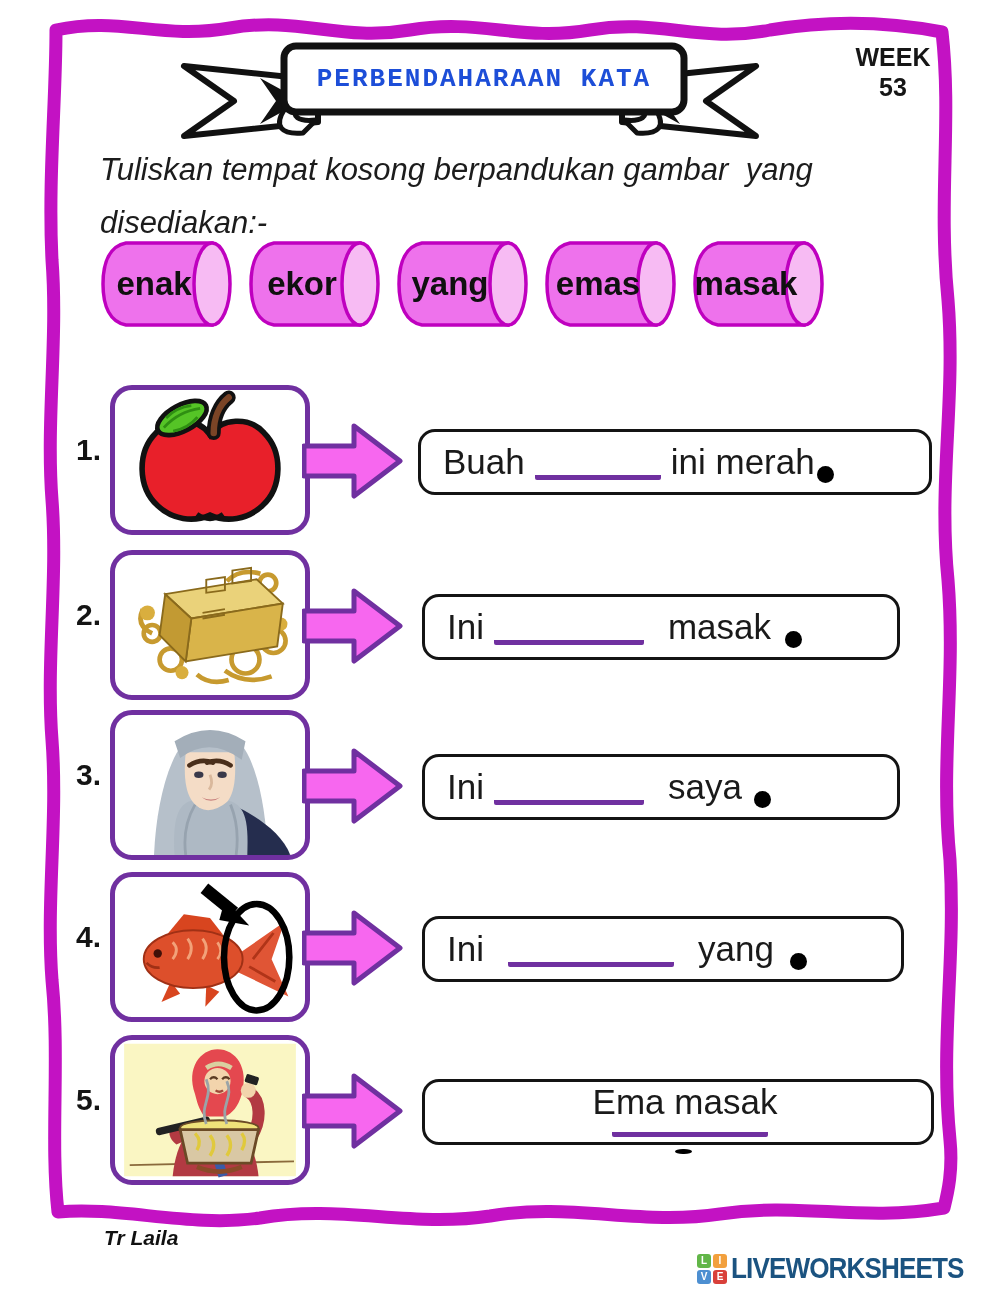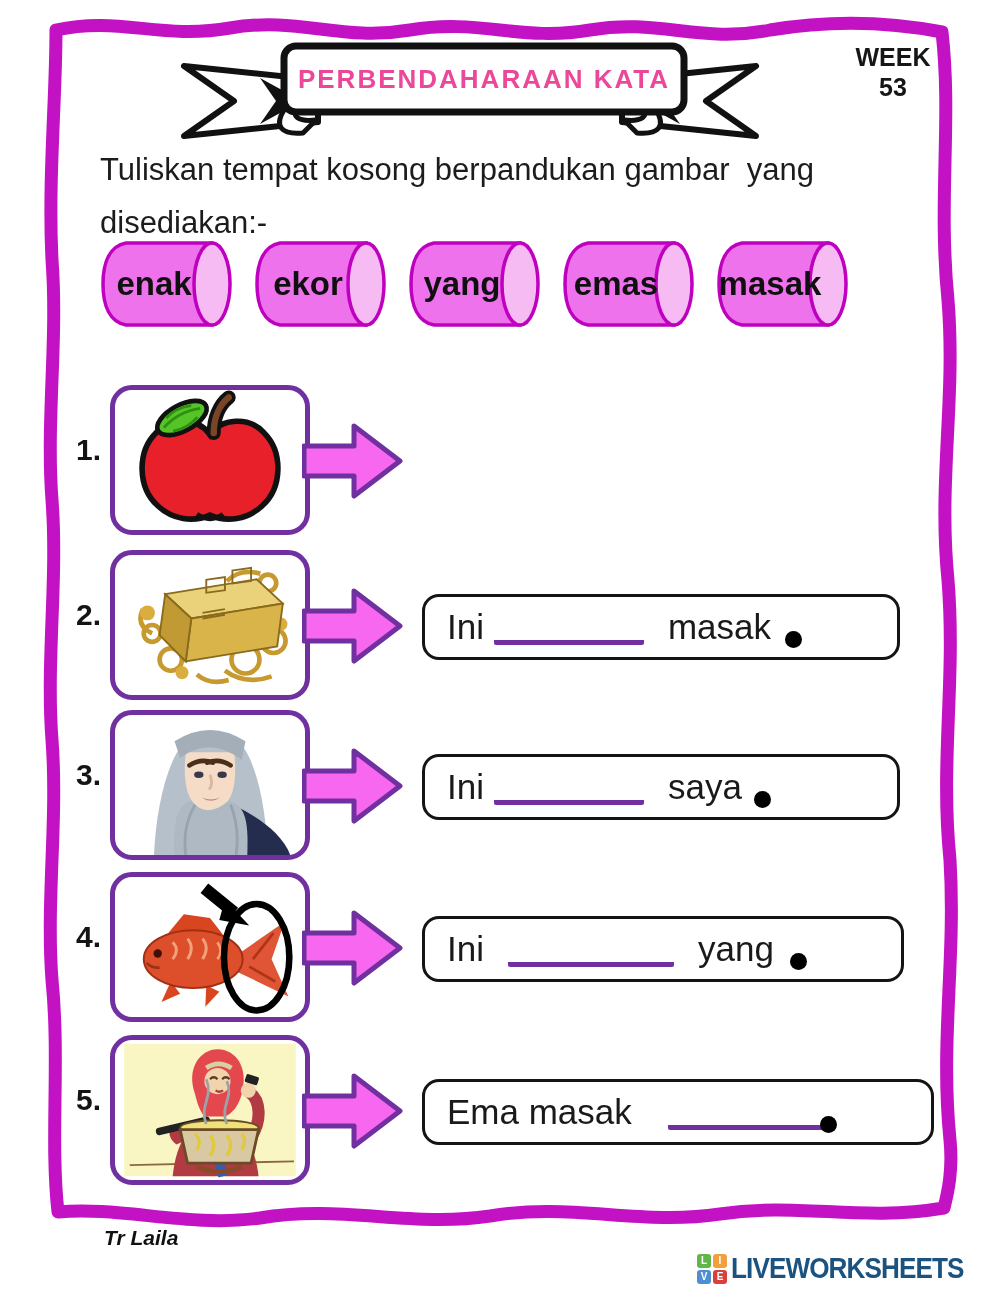--- a/index.html
+++ b/index.html
@@ -10,30 +10,31 @@
   }
   .abs{position:absolute;}
   
   #border-svg{position:absolute;left:0;top:0;width:1000px;height:1291px;z-index:0;}
   
   .banner{left:178px;top:40px;width:584px;height:100px;z-index:2;}
   .banner svg{position:absolute;left:0;top:0;}
   .banner-title{
     position:absolute;left:106px;top:8px;width:400px;height:62px;
     display:flex;align-items:center;justify-content:center;
-    font-size:26px;font-weight:bold;letter-spacing:2px;color:#ec4899;
+    font-size:26px;font-weight:bold;letter-spacing:2px;color:#1d4ed8;
     white-space:nowrap;
+    font-family:Liberation Mono, monospace;
   }
   .week{left:848px;top:42px;width:90px;text-align:center;
     font-size:25px;font-weight:bold;line-height:30px;color:#161616;z-index:2;}
   .instr{left:100px;top:144px;width:840px;font-size:31px;line-height:52px;
-    color:#1c1c1c;white-space:pre-wrap;z-index:2;}
+    color:#1c1c1c;white-space:pre-wrap;z-index:2;font-style:italic;}
   .instr2{top:197px;}
   
-  .wordbank{left:100px;top:240px;display:flex;gap:20px;z-index:2;}
+  .wordbank{left:100px;top:240px;display:flex;gap:14px;z-index:2;}
   .cyl{position:relative;width:134px;height:88px;}
   .cyl svg{position:absolute;left:0;top:0;}
   .cyl .word{
     position:absolute;left:2px;top:0;width:104px;height:88px;
     display:flex;align-items:center;justify-content:center;
     font-size:33px;font-weight:600;color:#101010;
   }
   
   .row{left:0;width:1000px;height:152px;z-index:2;}
   .qnum{position:absolute;left:76px;top:48px;width:40px;
@@ -56,21 +57,21 @@
     border-radius:2px;margin:0 10px;
   }
   .sbox .dot{
     display:inline-block;width:17px;height:17px;border-radius:50%;
     background:#000;transform:translateY(12px);
   }
   .w1{left:418px;width:514px;}  .b1{width:126px;}
   .w2{left:422px;width:478px;}  .b2{width:150px;}
   .w3{left:422px;width:478px;}  .b3{width:150px;}
   .w4{left:422px;width:482px;}  .b4{width:166px;}
-  .w5{left:422px;width:512px;}  .b5{width:156px;}
+  .w5{left:422px;width:512px;flex-direction:column;}  .b5{width:156px;}
   .sp{display:inline-block;width:14px;}
   
   .author{left:104px;top:1226px;font-size:21px;font-weight:bold;font-style:italic;z-index:2;}
   .lw-logo{left:697px;top:1252px;display:flex;align-items:center;z-index:2;cursor:pointer;}
   .lw-tiles{display:grid;grid-template-columns:14px 14px;grid-template-rows:14px 14px;gap:2px;margin-right:4px;}
   .lw-tiles span{display:flex;align-items:center;justify-content:center;
     border-radius:3px;color:#fff;font-size:10px;font-weight:bold;}
   .t0{background:#62B648;} .t1{background:#F2A03D;} .t2{background:#4D8FD1;} .t3{background:#D9403A;}
   .lw-text{font-size:29px;font-weight:800;color:#1B5380;letter-spacing:-1px;
     transform:scaleX(0.9);transform-origin:left center;white-space:nowrap;}
@@ -158,20 +159,26 @@
       <path d="M104,46 C104,30 110,16 120,8" stroke="#7A4426" stroke-width="7" fill="none" stroke-linecap="round"></path>
       <g transform="rotate(-28 70 30)">
         <ellipse cx="70" cy="30" rx="29" ry="14" fill="#55C426" stroke="#111" stroke-width="5"></ellipse>
         <path d="M48,30 Q70,22 92,30 M55,22 Q70,17 85,23 M55,38 Q70,43 85,37" stroke="#2F8F12" stroke-width="3" fill="none"></path>
       </g>
     </svg>
   </div>
   <svg class="arrow" viewBox="0 0 102 86">
     <polygon points="2,28 52,28 52,8 98,43 52,78 52,58 2,58" fill="#F767EF" stroke="#7030A0" stroke-width="5" stroke-linejoin="round"></polygon>
   </svg>
+  <div class="sbox w1">
+    <span>Buah</span>
+    <span class="blank b1"></span>
+    <span>ini merah</span>
+    <span class="dot" style="margin-left:2px;"></span>
+  </div>
 </div>
 
 <div class="abs row" style="top:550px;">
   <div class="qnum">2.</div>
   <div class="imgbox">
     <svg viewBox="0 0 200 150">
       <g fill="none" stroke="#C79A2F" stroke-width="5">
         <circle cx="152" cy="58" r="17"></circle>
           <circle cx="168" cy="92" r="13"></circle>
           <circle cx="138" cy="112" r="15"></circle>

